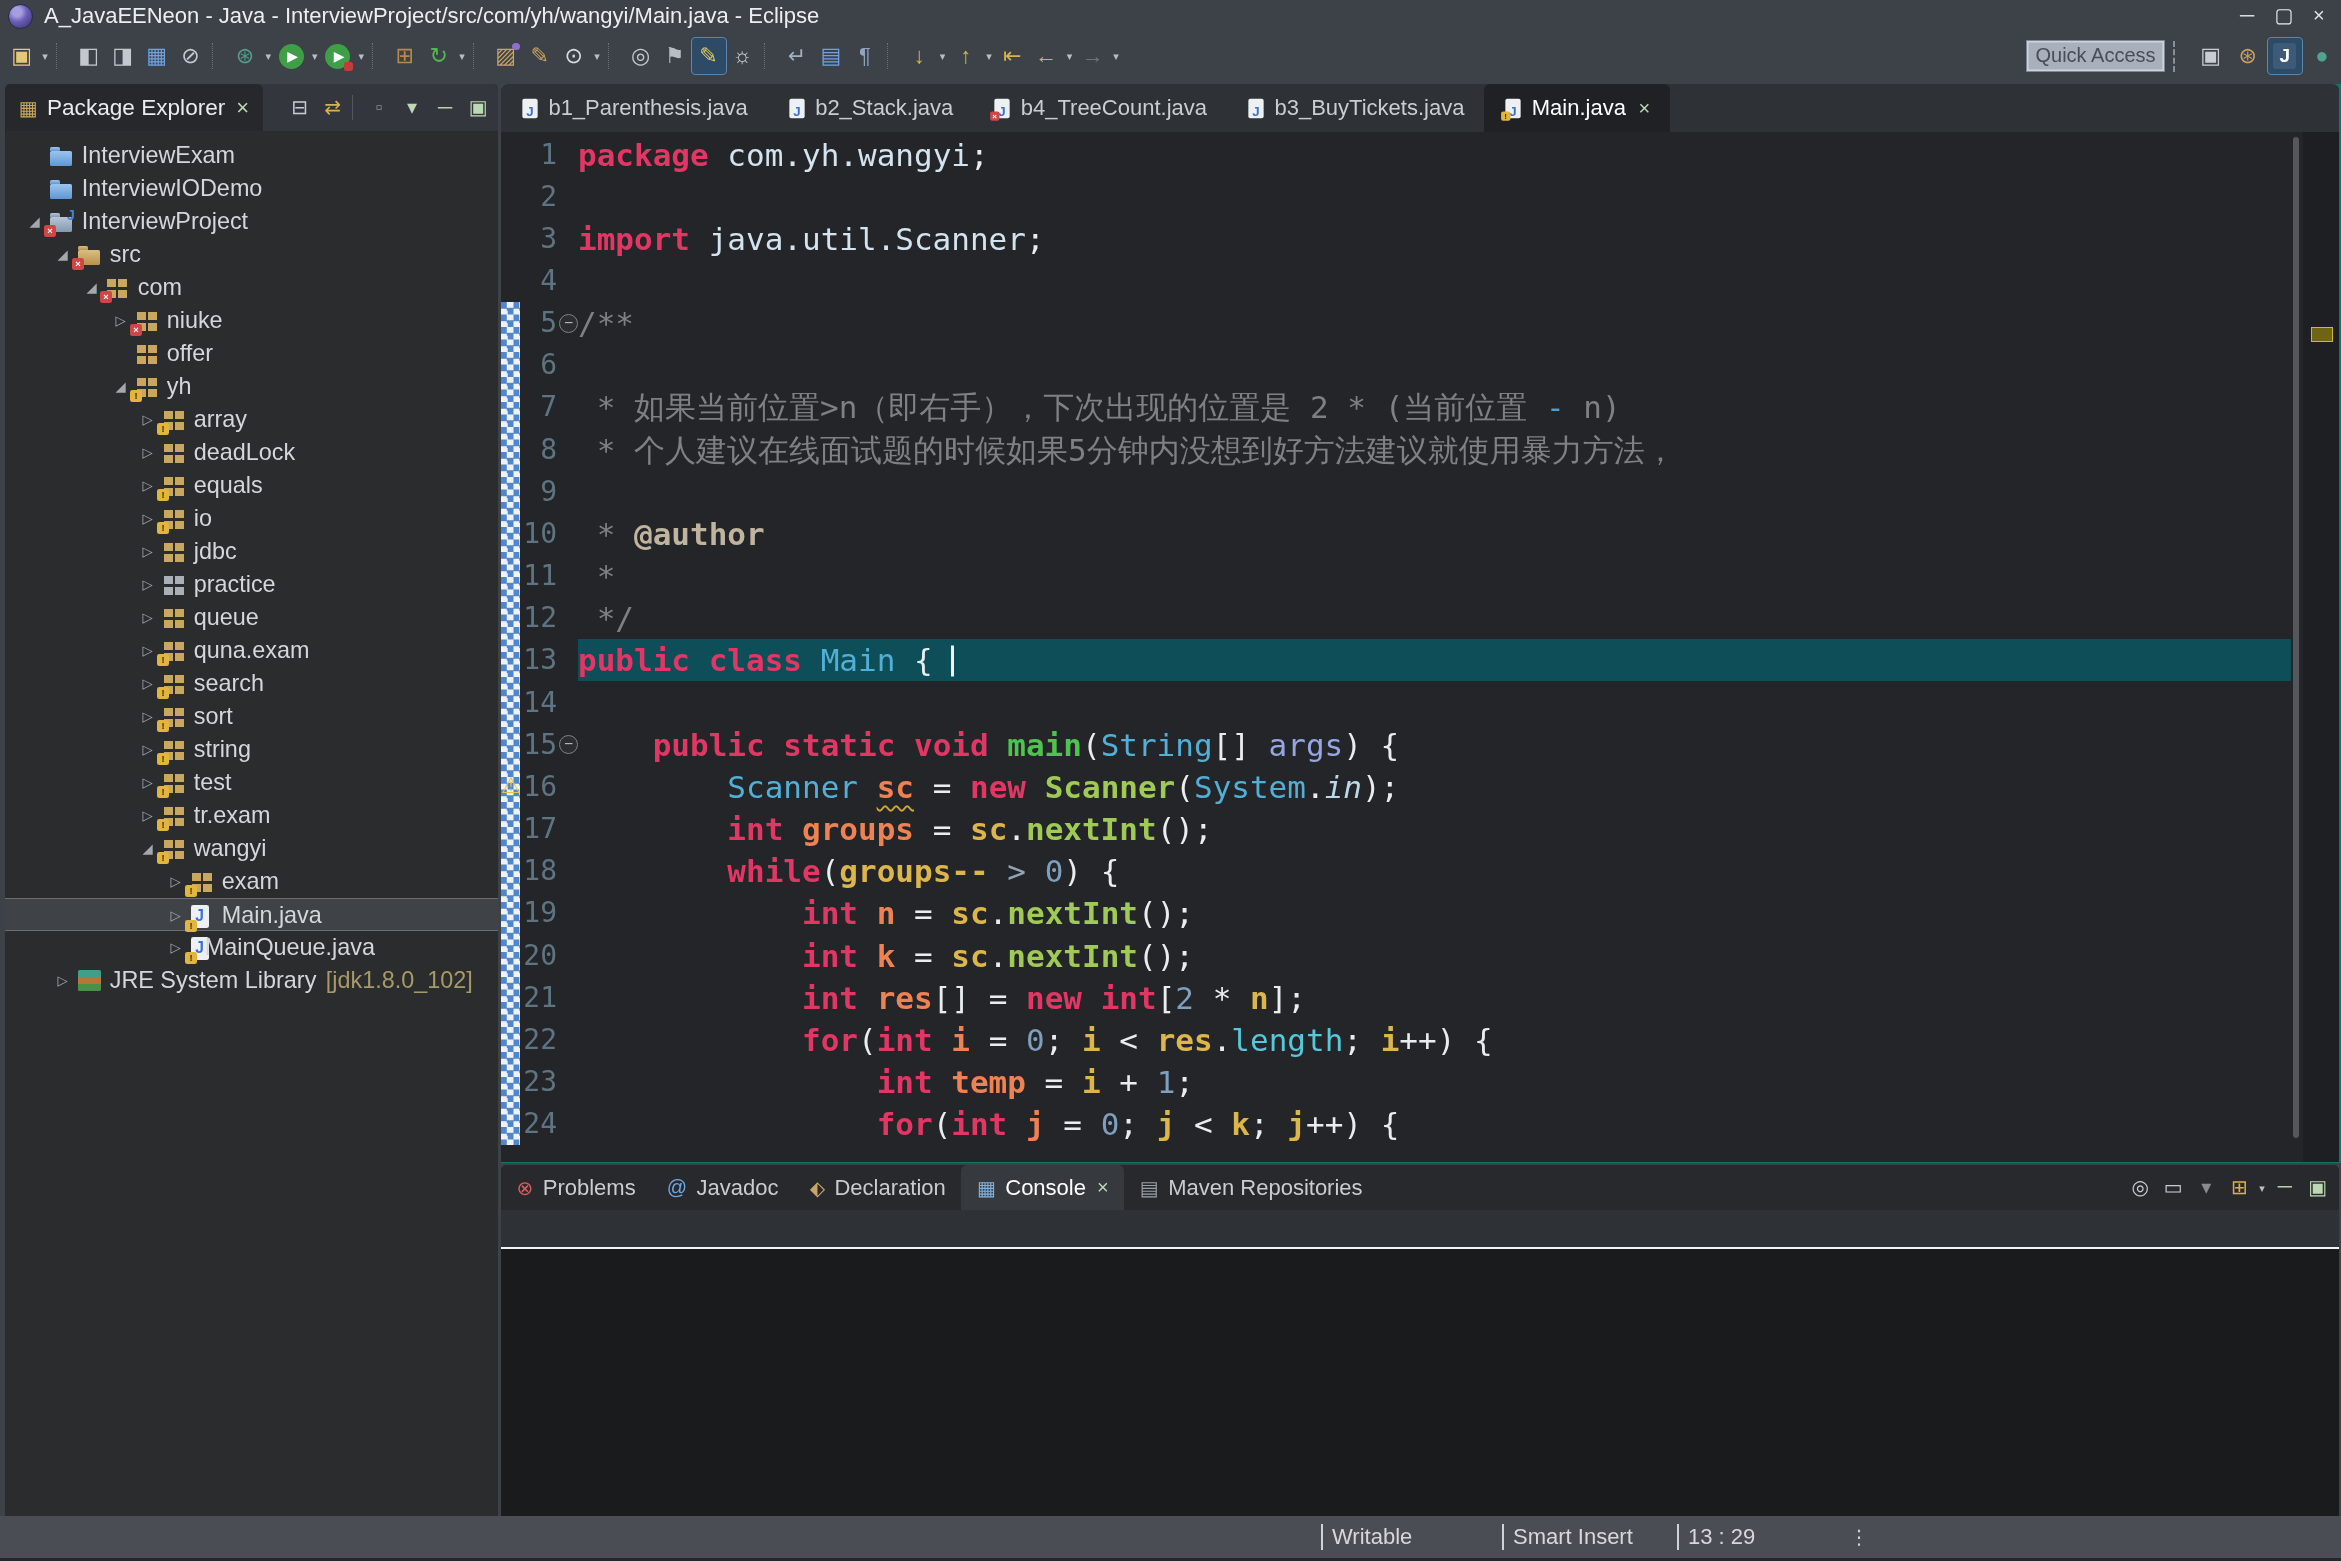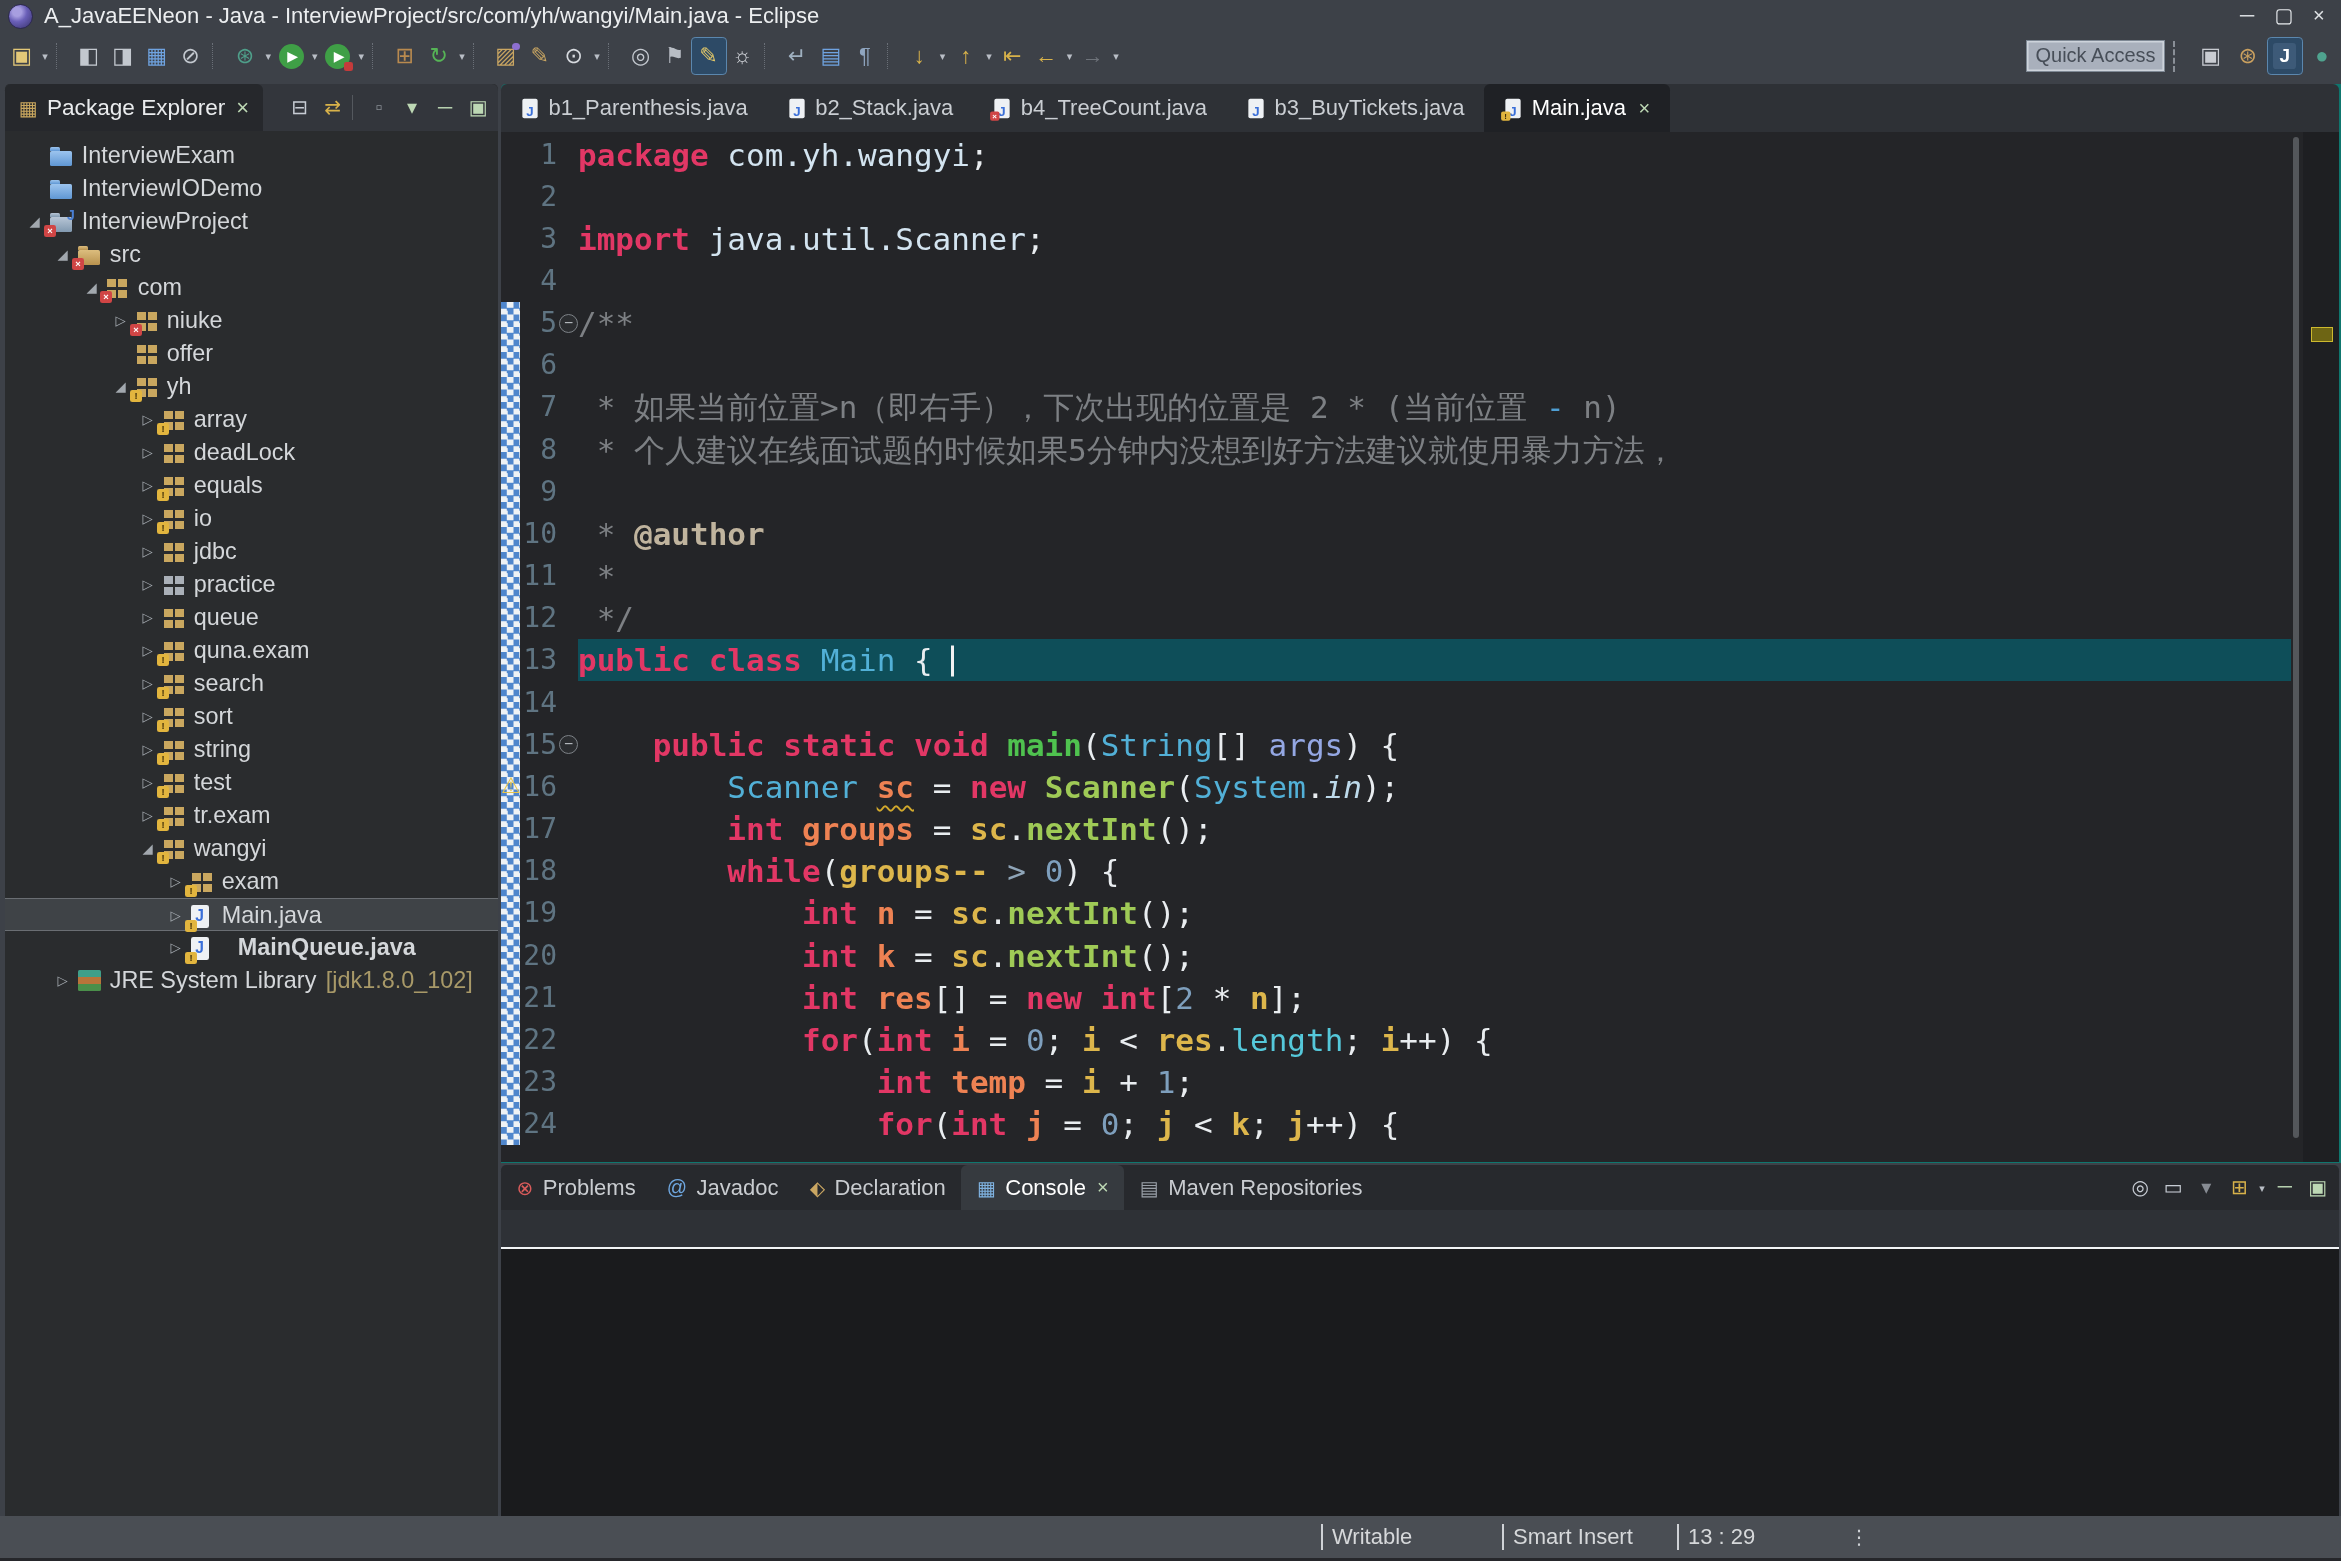--- a/index.html
+++ b/index.html
@@ -418,21 +418,21 @@
           <span class="ticon ic-file" style="left: 186px;">
             <span class="ov ov-warn">!</span>
           </span>
           <span class="tlabel" style="left: 217px;">Main.java</span>
         </div>
         <div class="trow">
           <span class="texp" style="left: 161px;">▷</span>
           <span class="ticon ic-file" style="left: 186px;">
             <span class="ov ov-warn">!</span>
           </span>
-          <span class="tlabel" style="left: 233px; font-weight: bold;">MainQueue.java</span>
+          <span class="tlabel" style="left: 200px;">MainQueue.java</span>
         </div>
         <div class="trow">
           <span class="texp" style="left: 48px;">▷</span>
           <span class="ticon ic-jre" style="left: 73px;"></span>
           <span class="tlabel" style="left: 105px;">JRE System Library<span class="textra">[jdk1.8.0_102]</span></span>
         </div>
       </div>
   </div>
 
   <div id="editorview" class="view">

